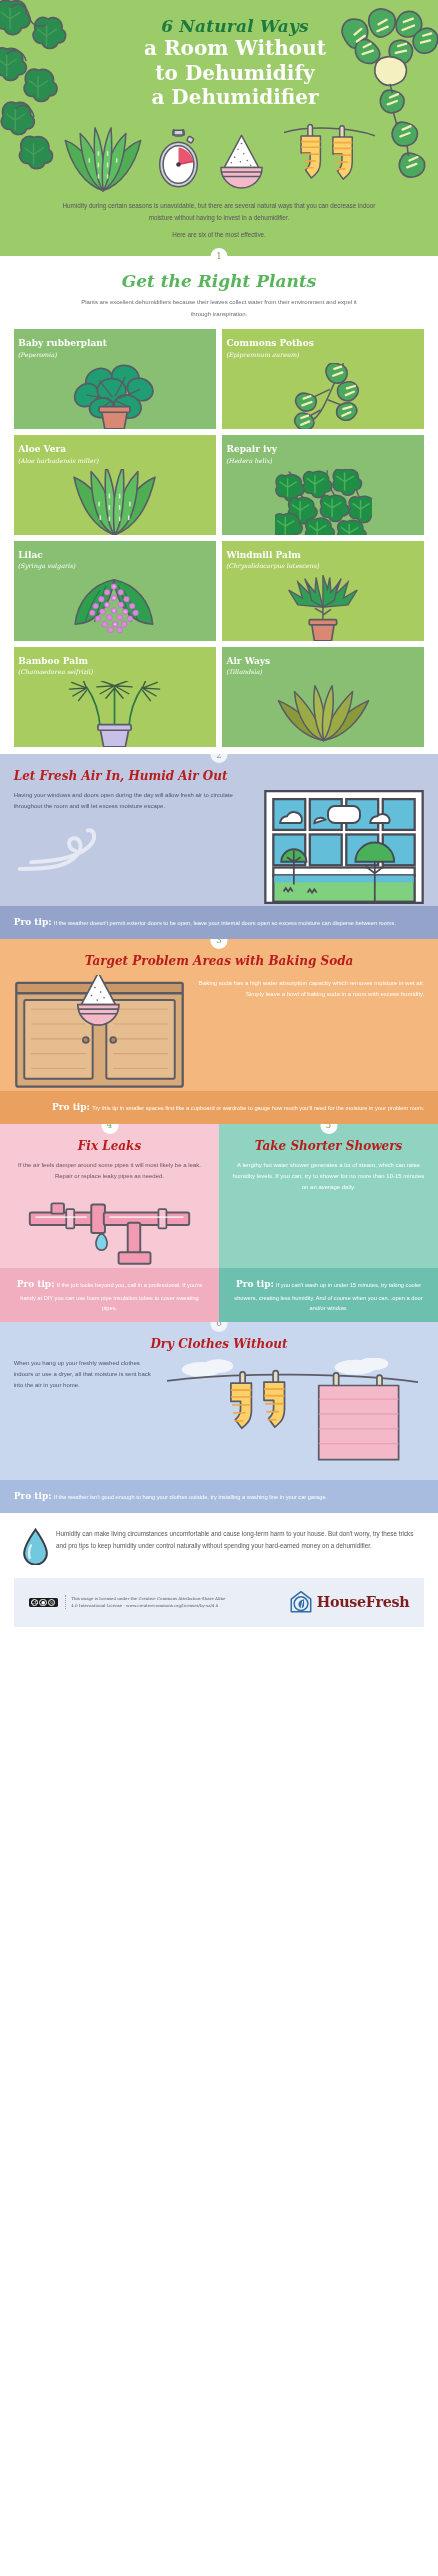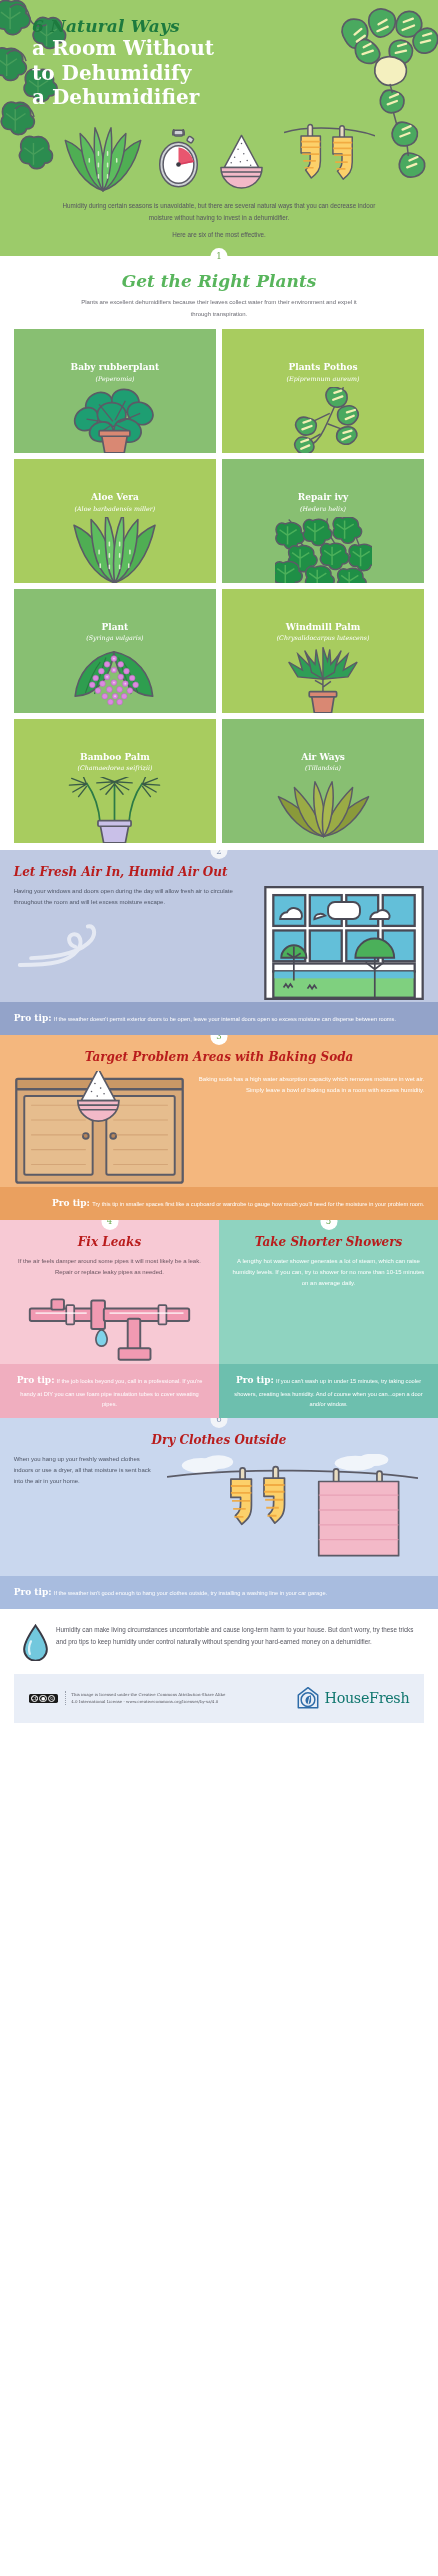--- a/index.html
+++ b/index.html
@@ -14,21 +14,21 @@
   }
   .page { width: 438px; position: relative; }
 
   
   .hero {
     background: #9ccb6a;
     position: relative;
     padding: 16px 0 12.6px;
     overflow: hidden;
   }
-  .hero-title { text-align: left; position: relative; z-index: 5; padding-left: 32px; }
+  .hero-title { text-align: center; position: relative; z-index: 5; padding-left: 32px; }
   .hero-title .l1 {
     font-family: "DejaVu Serif", serif;
     font-style: italic;
     font-weight: bold;
     font-size: 17px;
     color: #1d7a3e;
     display: block;
     letter-spacing: 0.2px;
   }
   .hero-title .l2 {
@@ -94,21 +94,21 @@
     text-align: center; font-size: 6px; color: #6b6b73;
     line-height: 1.9; padding: 0 80px 9px;
   }
   .plant-grid {
     display: grid;
     grid-template-columns: 1fr 1fr;
     gap: 5.7px 5.7px;
     padding: 0 13.7px;
   }
   .plant-card { position: relative; overflow: hidden; }
-  .plant-card .label { padding: 9px 4.6px 5.7px; text-align: center; margin-top: 24px; }
+  .plant-card .label { padding: 9px 4.6px 5.7px; text-align: left; }
   .plant-card .name {
     font-family: "DejaVu Serif", serif; font-weight: bold;
     color: #ffffff; font-size: 9px; display: block; line-height: 1.2;
   }
   .plant-card .sci {
     font-family: "DejaVu Serif", serif; font-style: italic;
     color: #ffffff; font-size: 6.3px; display: block; margin-top: 1.7px;
   }
   .plant-art { height: 66px; display: flex; align-items: flex-end; justify-content: center; }
   .tone-a { background: #88bf72; }
@@ -189,22 +189,22 @@
   .cc-circ {
     width: 7.4px; height: 7.4px; border-radius: 50%;
     border: 0.8px solid #ffffff; color: #ffffff; font-size: 4.6px;
     display: flex; align-items: center; justify-content: center;
     font-family: "DejaVu Serif", serif;
   }
   .cc-text { font-size: 4px; line-height: 1.75; color: #5b5b63;
              font-family: "DejaVu Serif", serif; border-left: 0.6px dotted #9aa0ad; padding-left: 5.7px; }
   .brand { display: flex; align-items: center; gap: 4px; }
   .brand-name {
-    font-family: "DejaVu Serif", serif; font-weight: normal;
-    font-size: 14.3px; color: #0f766e; letter-spacing: -0.3px;
+    font-family: "DejaVu Serif", serif; font-weight: bold;
+    font-size: 14.3px; color: #7f1d1d; letter-spacing: -0.3px;
   }
 </style>
 </head>
 <body>
 
 <div class="page">
 
   <section class="hero">
 
     <svg class="hero-deco ivy-left" width="100" height="188" viewBox="0 0 175 330">
@@ -367,21 +367,21 @@
             <g stroke="#5b5b66" stroke-width="3" stroke-linejoin="round">
               <path d="M62 82 h46 l-6 33 h-34Z" fill="#d98873"></path>
               <rect x="58" y="76" width="54" height="10" rx="2" fill="#d98873"></rect>
             </g>
           </svg>
         </div>
       </div>
 
       <div class="plant-card tone-b">
         <div class="label">
-          <span class="name">Plants Pothos</span>
+          <span class="name">Commons Pothos</span>
           <span class="sci">(Epipremnum aureum)</span>
         </div>
         <div class="plant-art">
           <svg width="97" height="66" viewBox="0 0 170 115">
             <g stroke="#5b5b66" stroke-width="2.6" fill="none">
               <path d="M120 0 C108 24 98 50 86 74 C78 92 66 102 52 108"></path>
               <path d="M96 46 L62 62 M92 64 L118 74 M80 82 L58 94"></path>
             </g>
             <g stroke="#5b5b66" stroke-width="2.8" fill="#4aa95f">
               <path d="M112 2 C96 -6 84 8 92 24 C100 40 122 38 126 22 C128 10 122 4 112 2Z"></path>
@@ -454,21 +454,21 @@
               <path d="M18 116 V84 M18 100 L4 90 M18 100 L34 90"></path>
               <path d="M74 124 V92 M74 108 L60 98 M74 108 L90 98"></path>
               <path d="M130 128 V96 M130 112 L116 102 M130 112 L146 102"></path>
             </g>
           </svg>
         </div>
       </div>
 
       <div class="plant-card tone-a">
         <div class="label">
-          <span class="name">Plant</span>
+          <span class="name">Lilac</span>
           <span class="sci">(Syringa vulgaris)</span>
         </div>
         <div class="plant-art">
           <svg width="97" height="66" viewBox="0 0 170 115">
             <g stroke="#5b5b66" stroke-width="2.8" stroke-linejoin="round" fill="#2e9e4f">
               <path d="M84 8 C44 16 20 48 16 86 C52 84 78 56 84 8Z"></path>
               <path d="M84 8 C124 16 148 48 152 86 C116 84 90 56 84 8Z"></path>
             </g>
             <g stroke="#2a7a42" stroke-width="2" fill="none">
               <path d="M60 26 C48 42 40 62 34 80 M70 18 C62 40 56 62 50 82 M100 26 C112 42 120 62 126 80 M92 18 C100 40 108 62 114 82"></path>
@@ -728,21 +728,21 @@
       <div class="protip center">
         <span class="lead">Pro tip:</span><span>If you can't wash up in under 15 minutes, try taking cooler showers, creating less humidity. And of course when you can...open a door and/or window.</span>
       </div>
     </div>
 
   </div>
 
   <section class="sec-dry">
     <div class="step-badge on-white">6</div>
     <div class="step">
-      <h3 class="center">Dry Clothes Outside</h3>
+      <h3 class="center">Dry Clothes Without</h3>
       <div class="cols" style="margin-top:3.4px">
         <div class="col-text" style="flex:0 0 143px">
           <p class="body">When you hang up your freshly washed clothes indoors or use a dryer, all that moisture is sent back into the air in your home.</p>
         </div>
         <div class="col-art" style="flex:1 1 auto">
           <svg width="251" height="120" viewBox="0 0 440 210">
             <g fill="#ffffff" opacity=".75">
               <ellipse cx="60" cy="20" rx="34" ry="13"></ellipse>
                 <ellipse cx="90" cy="14" rx="26" ry="12"></ellipse>
               <ellipse cx="330" cy="16" rx="36" ry="13"></ellipse>

